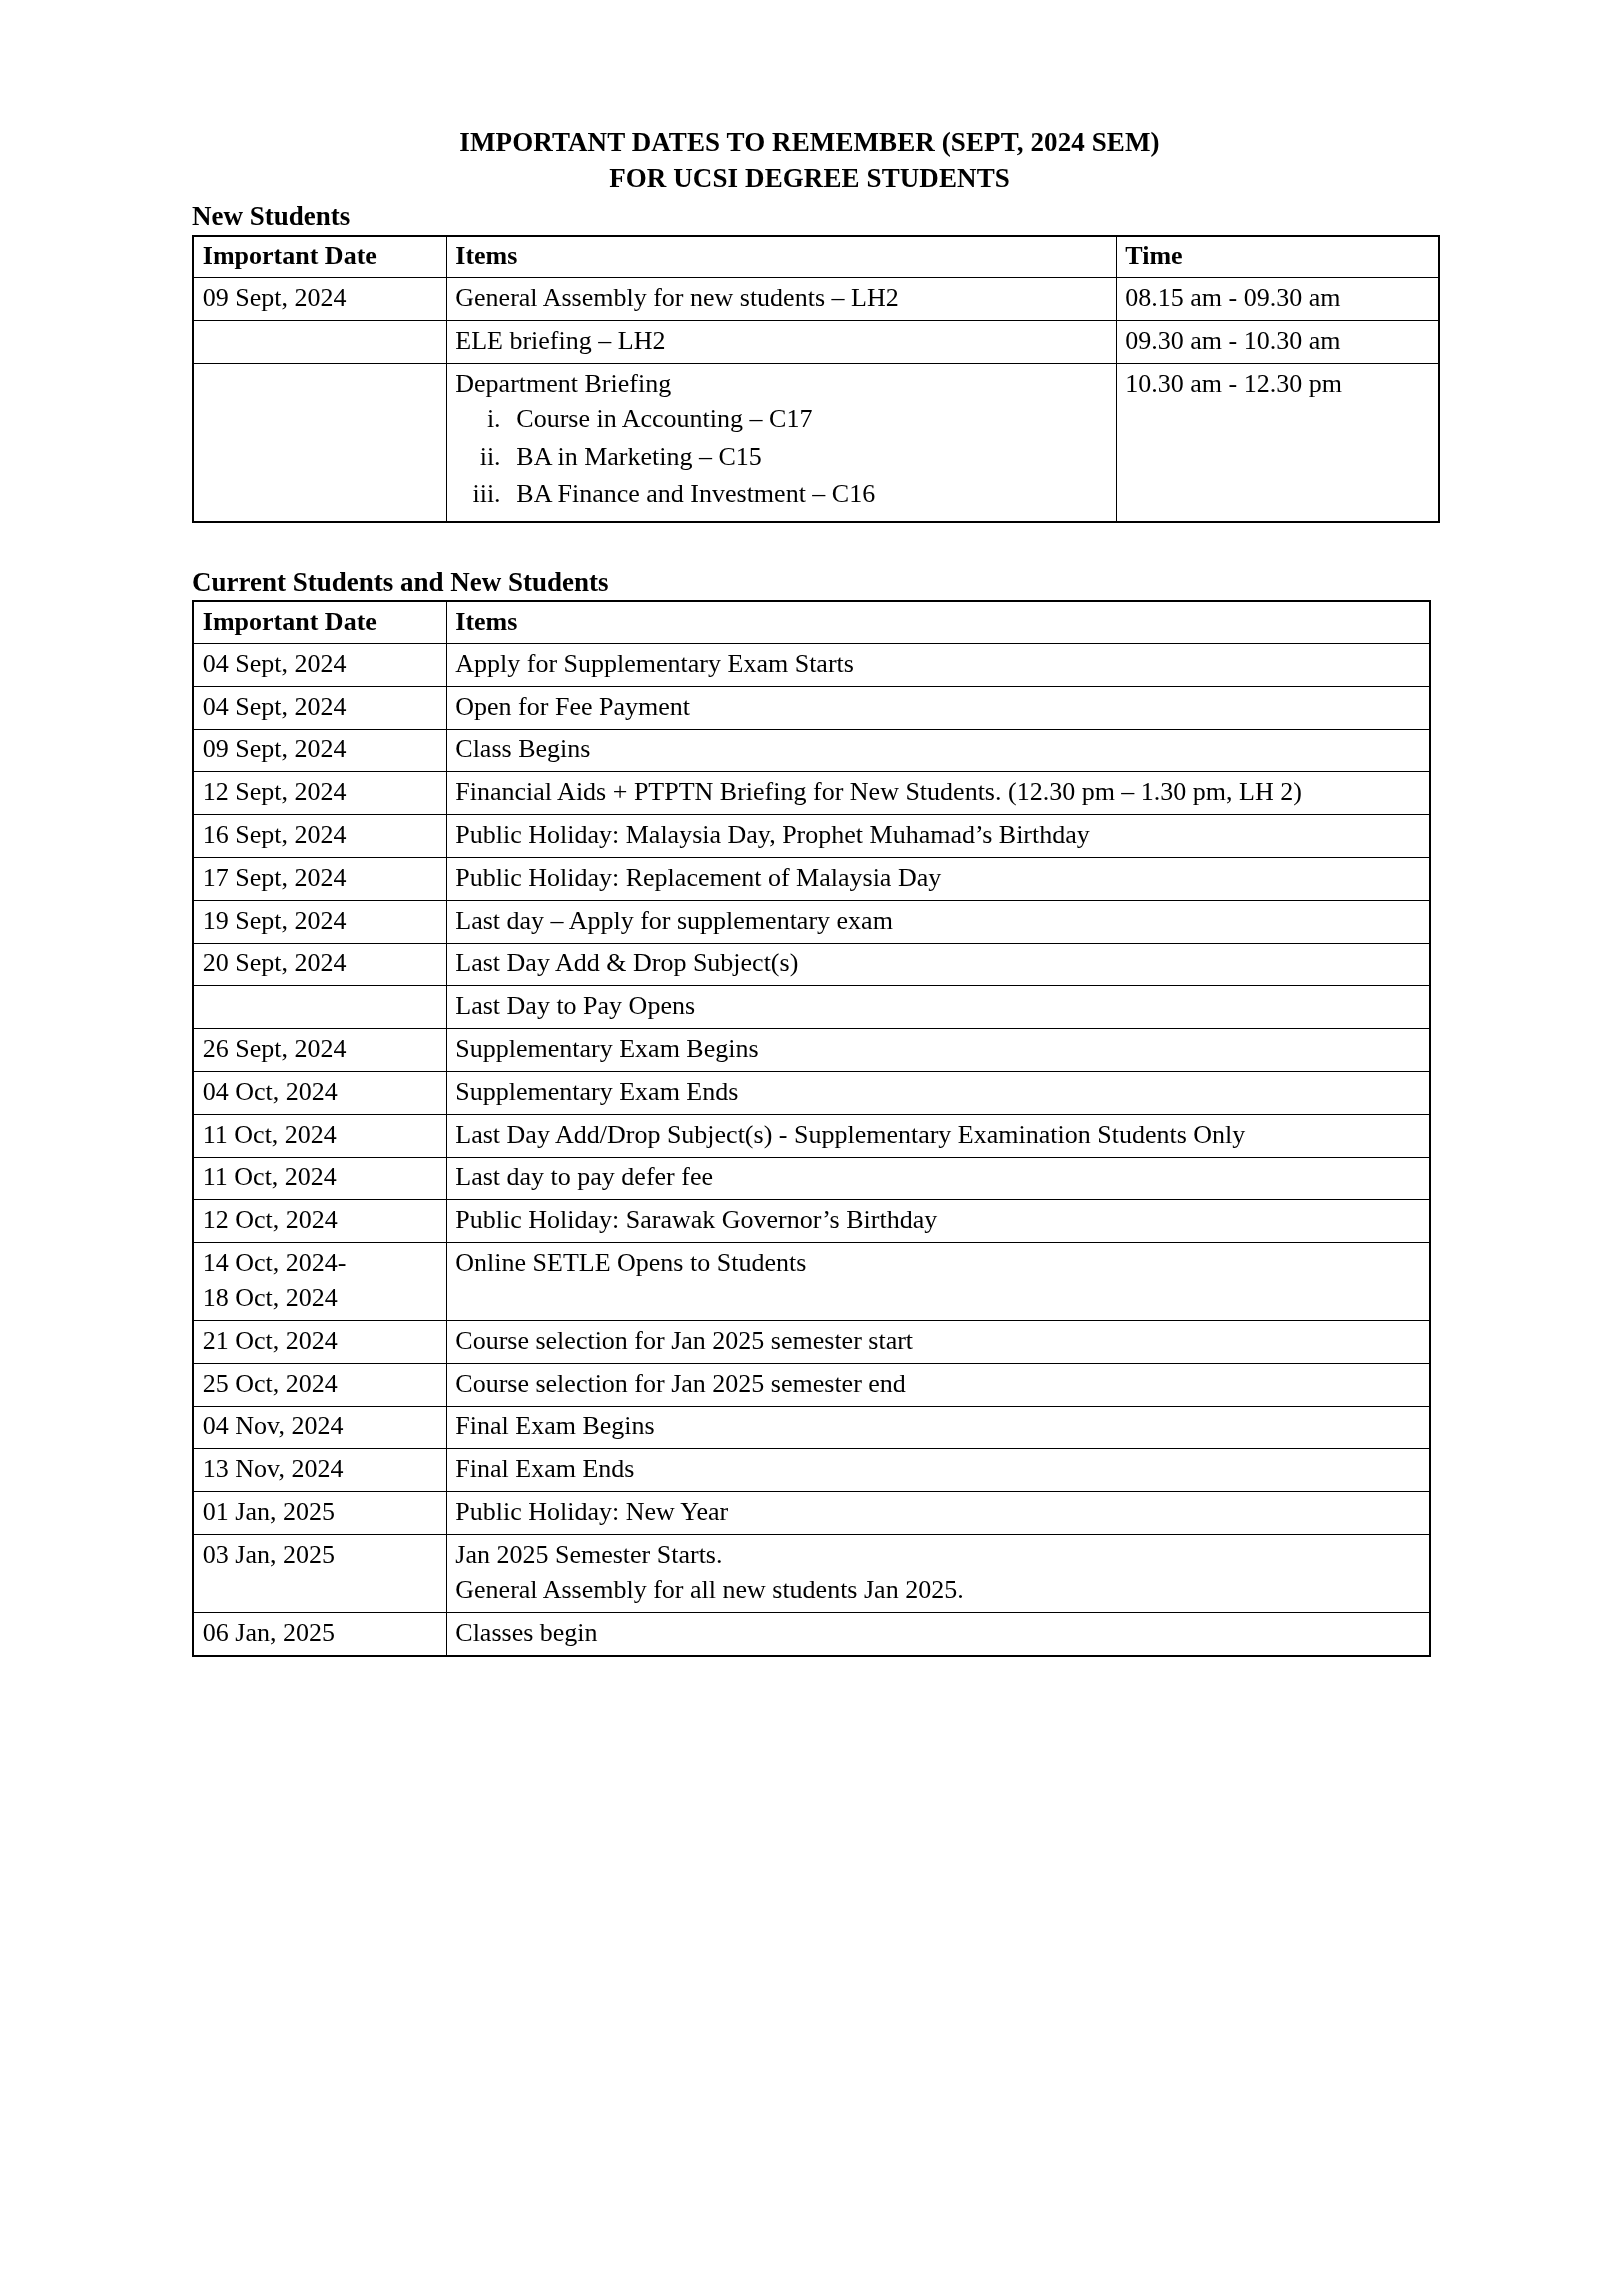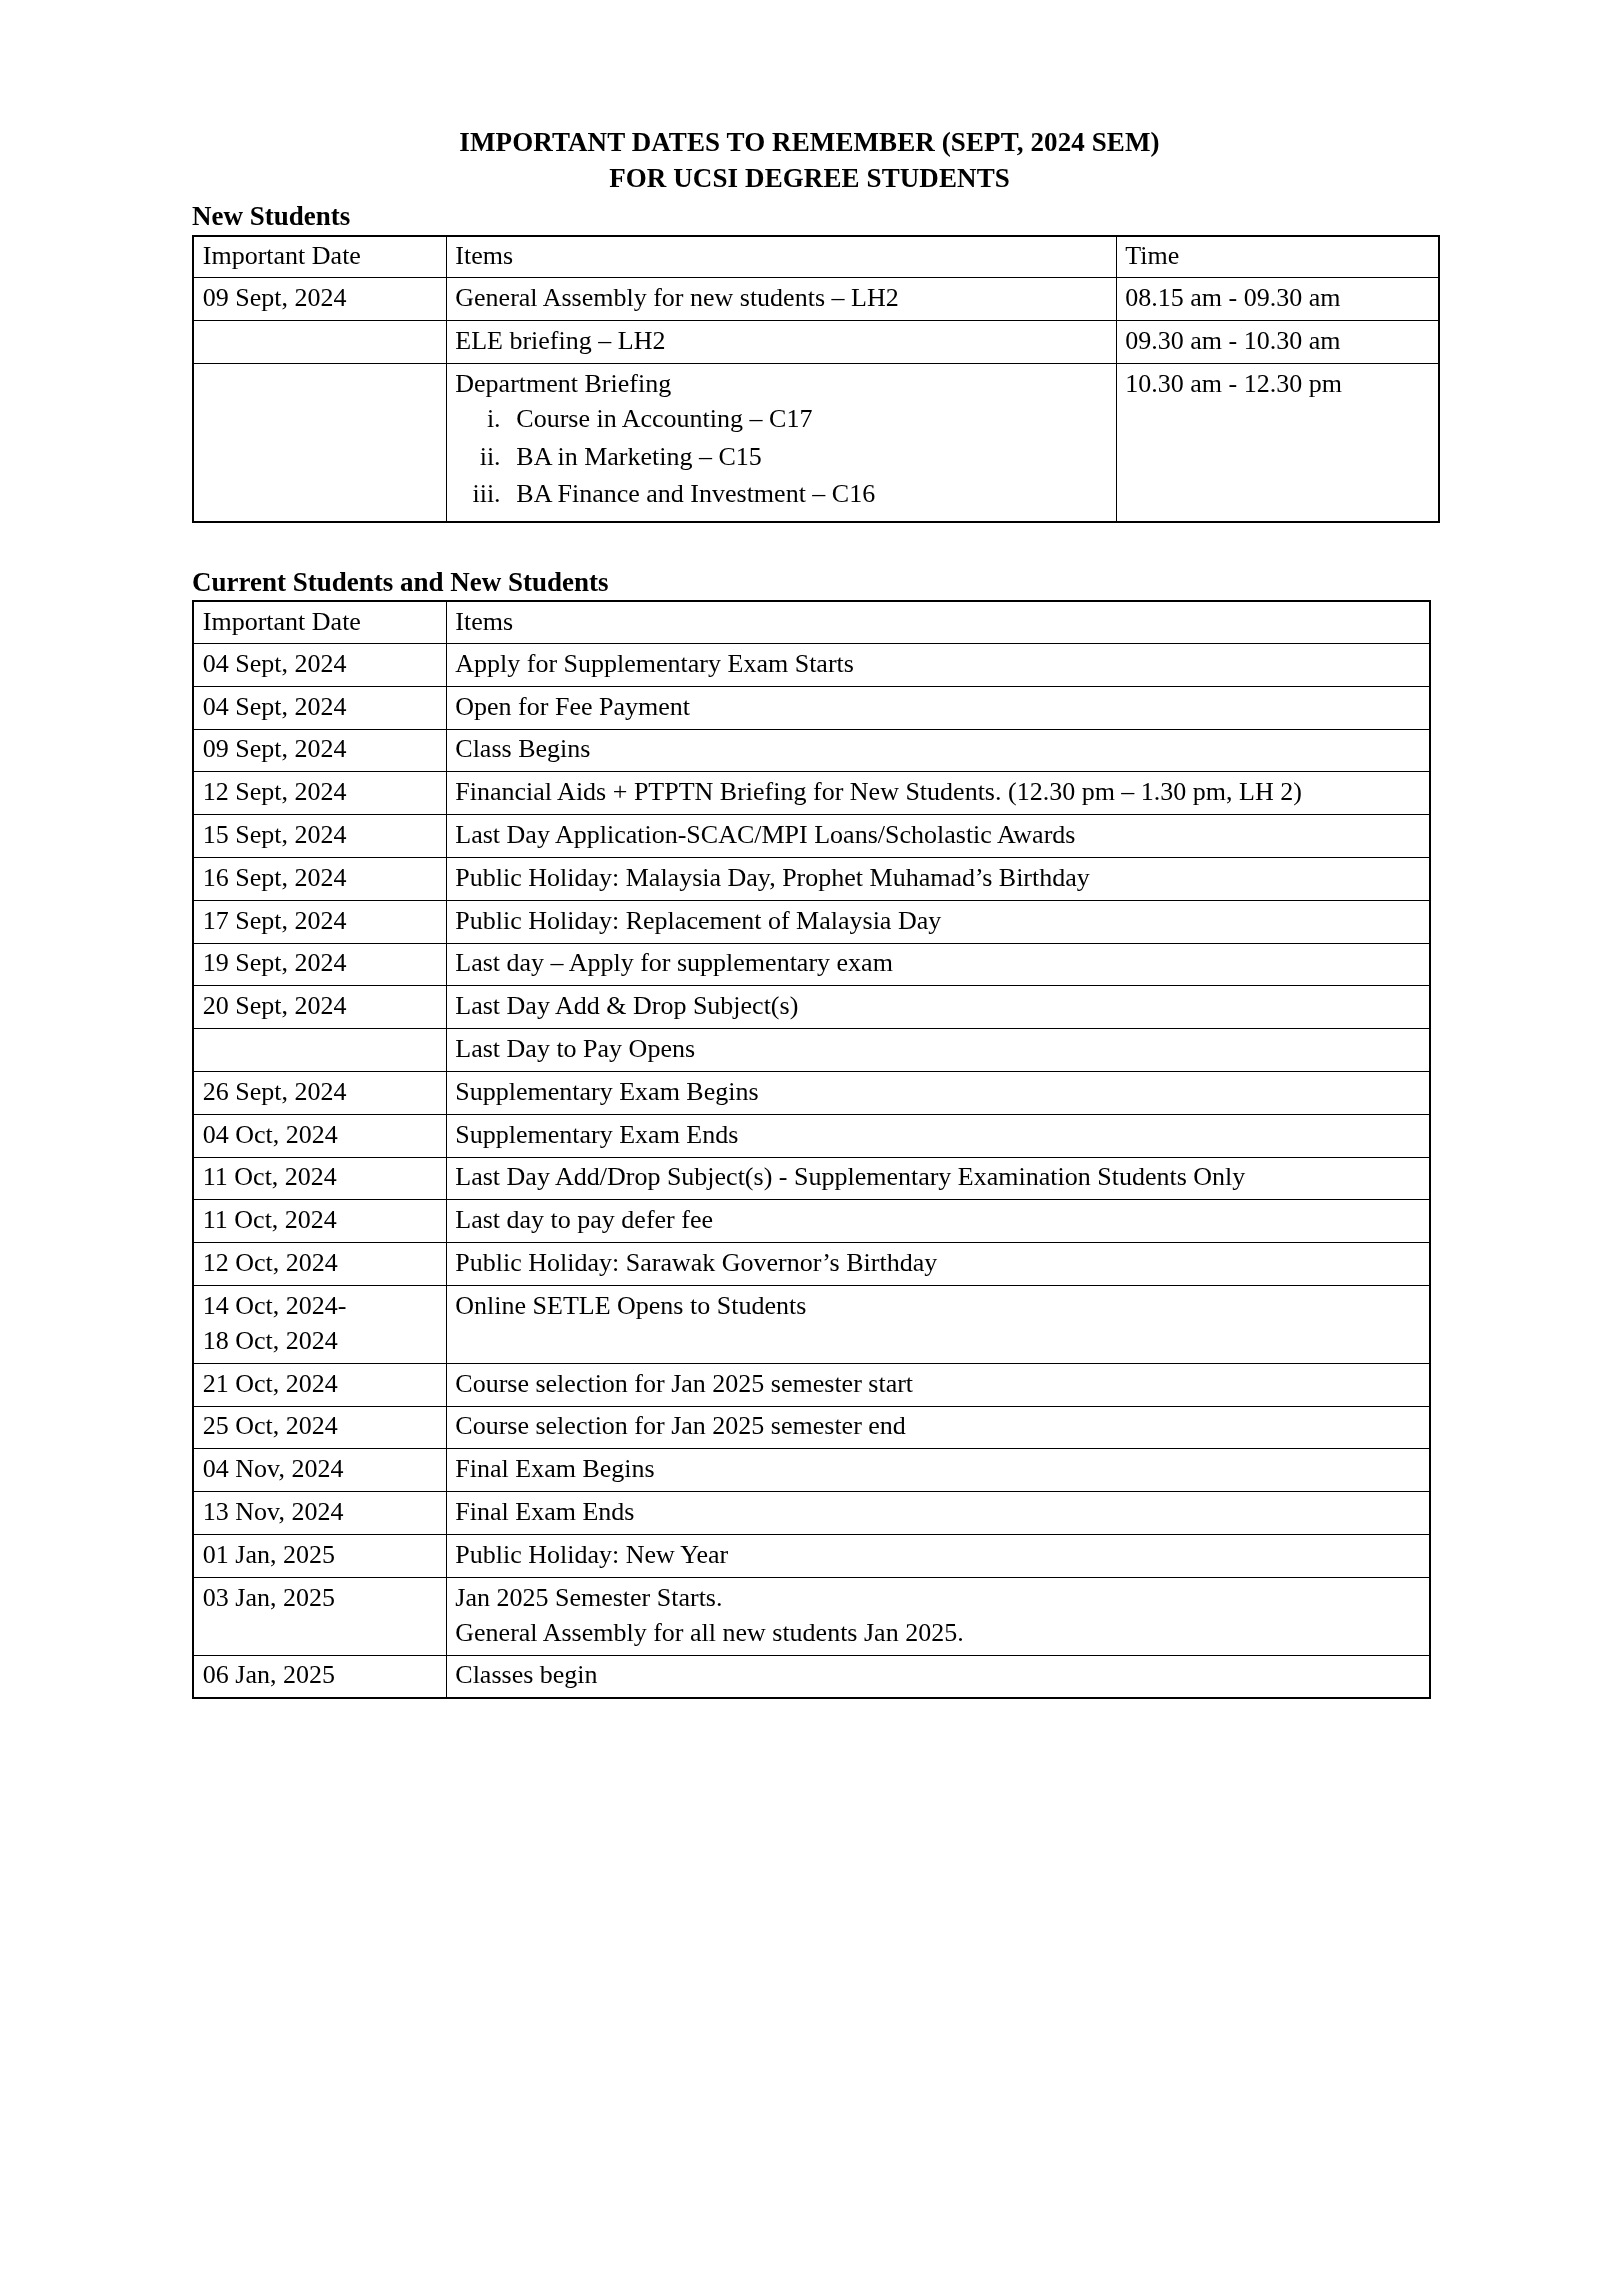--- a/index.html
+++ b/index.html
@@ -60,21 +60,21 @@
     border: 2.9px solid #000;
   }
   table.grid td, table.grid th {
     border: 1.6px solid #000;
     padding: 2.9px 6.9px 5.9px 8.8px;
     vertical-align: top;
     text-align: left;
     font-weight: normal;
   }
   table.grid th {
-    font-weight: normal;
+    font-weight: bold;
     padding-bottom: 4.9px;
   }
   table.grid td.nb-top { border-top: none; }
 
   
   #table-new-students { width: 1247px; }
   #table-new-students col.c-date  { width: 253px; }
   #table-new-students col.c-items { width: 670px; }
   #table-new-students col.c-time  { width: 323px; }
 
@@ -192,24 +192,20 @@
           </tr>
           <tr>
             <td>09 Sept, 2024</td>
             <td>Class Begins</td>
           </tr>
           <tr>
             <td>12 Sept, 2024</td>
             <td>Financial Aids + PTPTN Briefing for New Students. (12.30 pm – 1.30 pm, LH 2)</td>
           </tr>
           <tr>
-            <td>15 Sept, 2024</td>
-            <td>Last Day Application-SCAC/MPI Loans/Scholastic Awards</td>
-          </tr>
-          <tr>
             <td>16 Sept, 2024</td>
             <td>Public Holiday: Malaysia Day, Prophet Muhamad’s Birthday</td>
           </tr>
           <tr>
             <td>17 Sept, 2024</td>
             <td>Public Holiday: Replacement of Malaysia Day</td>
           </tr>
           <tr>
             <td>19 Sept, 2024</td>
             <td>Last day – Apply for supplementary exam</td>

